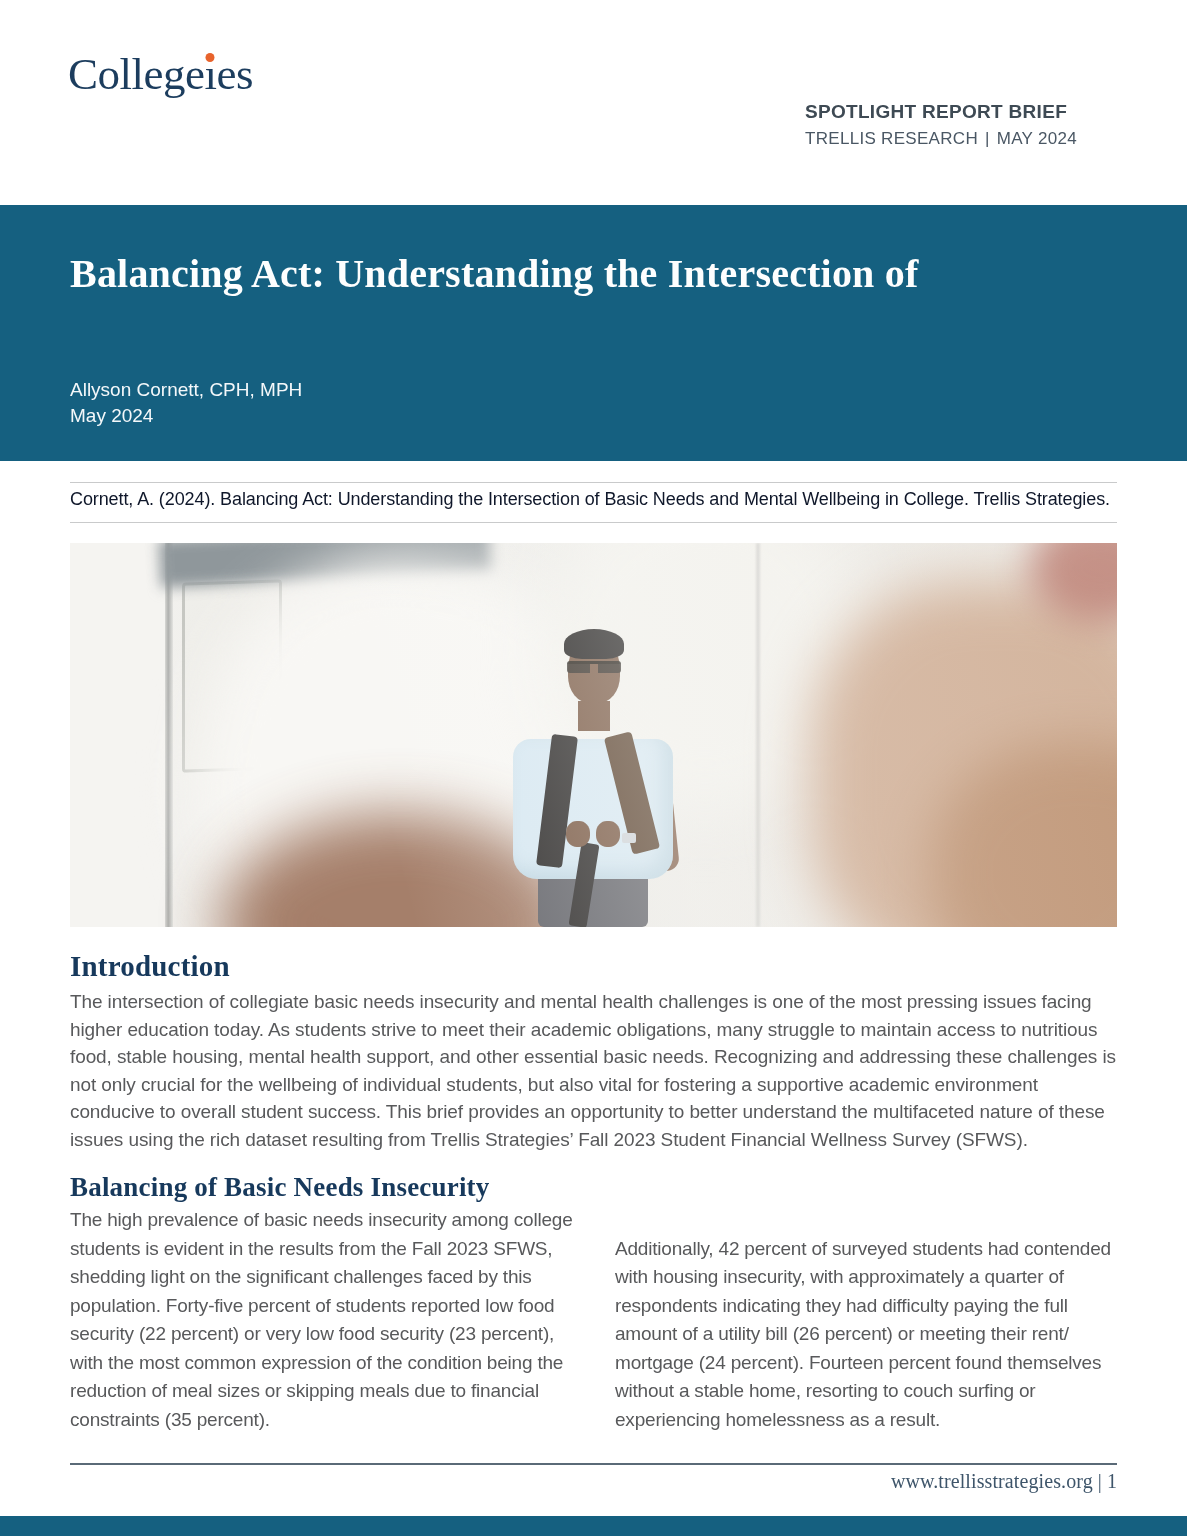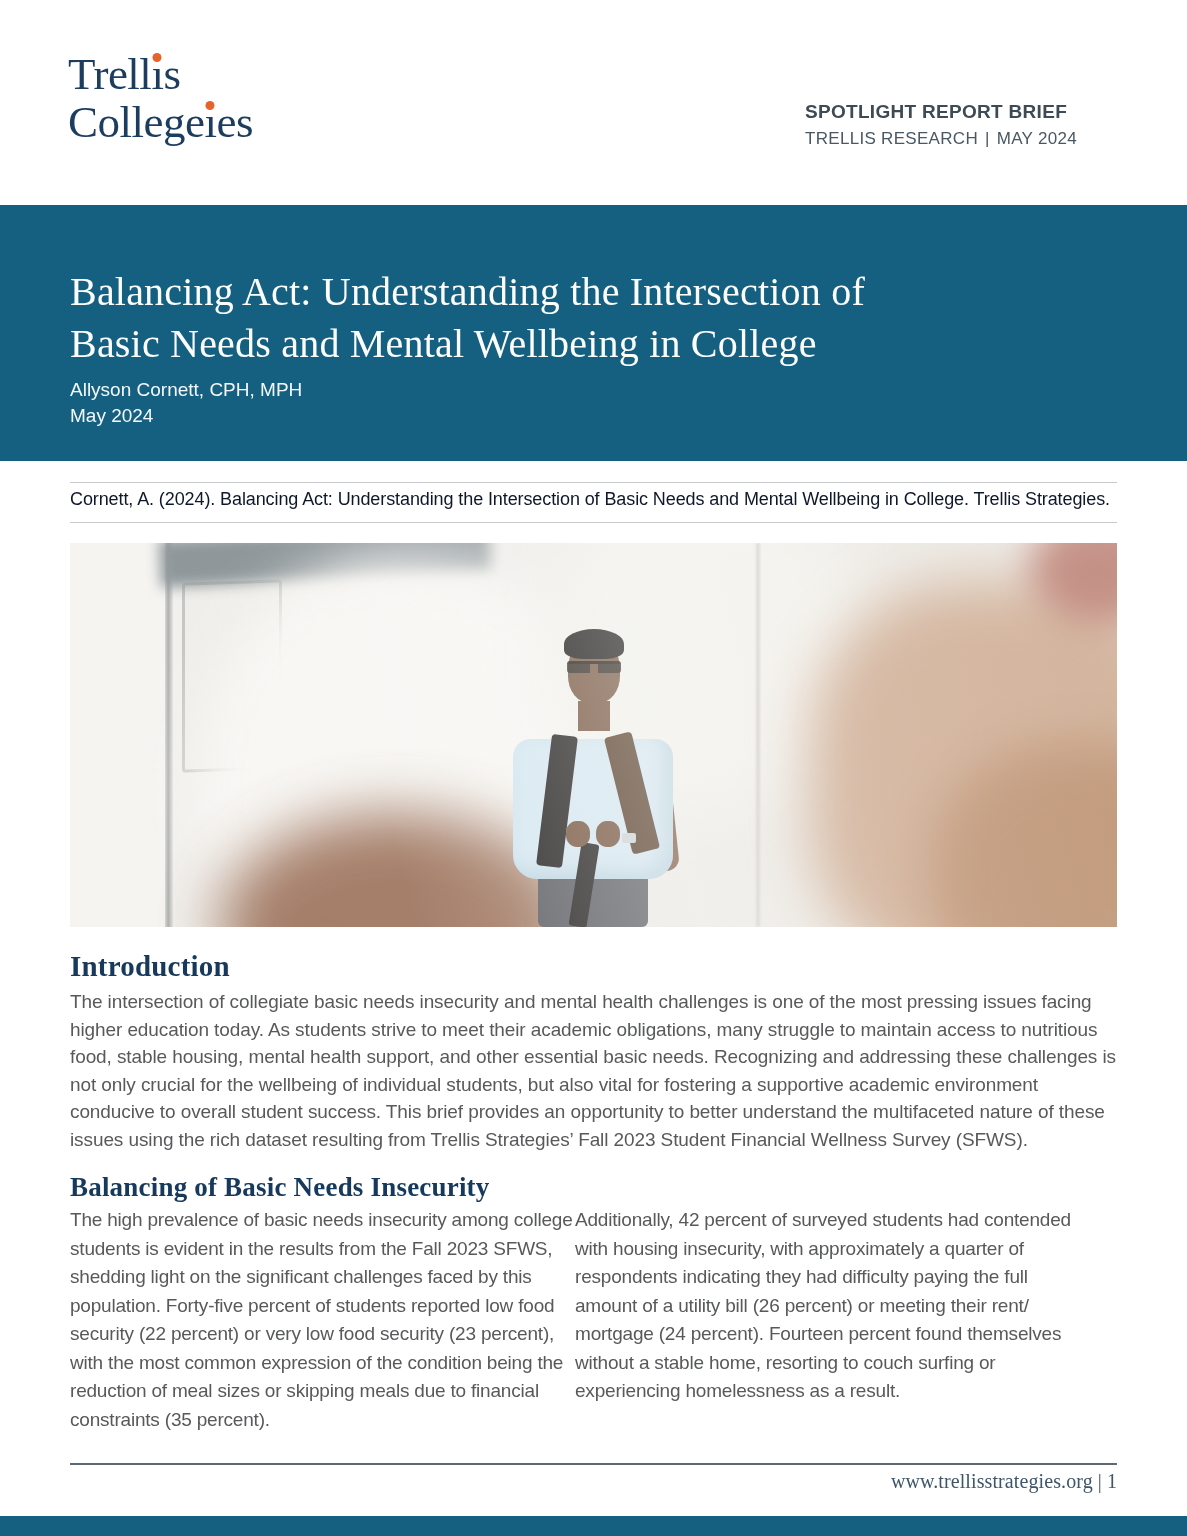--- a/index.html
+++ b/index.html
@@ -48,24 +48,23 @@
   }
   .subkicker .pipe{padding:0 7px;color:var(--subkicker-gray);}
 
   
   .banner{
     position:absolute;left:0;top:205px;width:1187px;height:256px;
     background:var(--teal);
   }
   .banner-title{
     position:absolute;left:70px;top:43px;
-    font-family:"Liberation Serif",serif;font-weight:400;
+    font-family:"Liberation Serif",serif;font-weight:700;
     font-size:40px;line-height:52px;color:#FDFEFE;
     letter-spacing:0.2px;
-    margin-top:18px;
   }
   .banner-byline{
     position:absolute;left:70px;top:172px;
     font-size:19px;line-height:26px;color:#F4F8FA;font-weight:400;
   }
 
   
   .citation{
     position:absolute;left:70px;top:482px;width:1047px;
     border-top:1px solid var(--rule-light);
@@ -141,21 +140,21 @@
   #intro-heading{top:950px;font-size:29px;}
   .bodytext{
     position:absolute;left:70px;width:1047px;
     font-size:19px;line-height:27.5px;color:var(--body-gray);
     letter-spacing:-0.1px;
   }
   #intro-body{top:988px;}
   #prev-heading{top:1172px;font-size:27px;}
   .columns{
     position:absolute;left:70px;top:1206px;width:1047px;
-    display:flex;
+    display:flex;gap:40px;align-items:flex-end;
   }
   .col{
     font-size:19px;line-height:28.5px;color:var(--body-gray);
     letter-spacing:-0.2px;
   }
   .col.left{width:505px;}
   .col.right{width:502px;}
 
   
   .footer-rule{
@@ -172,35 +171,33 @@
     position:absolute;left:0;top:1516px;width:1187px;height:20px;
     background:var(--teal);
   }
 </style>
 </head>
 <body>
 
 <div class="page">
 
   <div class="logo">
-    <div><span>Trell</span><span class="iwrap"><span>ı</span><span class="odot"></span></span><span>s</span></div>
     <div><span>College</span><span class="iwrap"><span>ı</span><span class="odot"></span></span><span>es</span></div>
   </div>
 
   <div class="kicker-block">
     <div class="kicker">SPOTLIGHT REPORT BRIEF</div>
     <div class="subkicker">
       <span>TRELLIS RESEARCH</span><span class="pipe">|</span><span>MAY 2024</span>
     </div>
   </div>
 
   <div class="banner">
     <div class="banner-title">
       <div>Balancing Act: Understanding the Intersection of</div>
-      <div>Basic Needs and Mental Wellbeing in College</div>
     </div>
     <div class="banner-byline">
       <div>Allyson Cornett, CPH, MPH</div>
       <div>May 2024</div>
     </div>
   </div>
 
   <div class="citation">
     <span>Cornett, A. (2024). Balancing Act: Understanding the Intersection of Basic Needs and Mental Wellbeing in College. Trellis Strategies.</span>
   </div>

